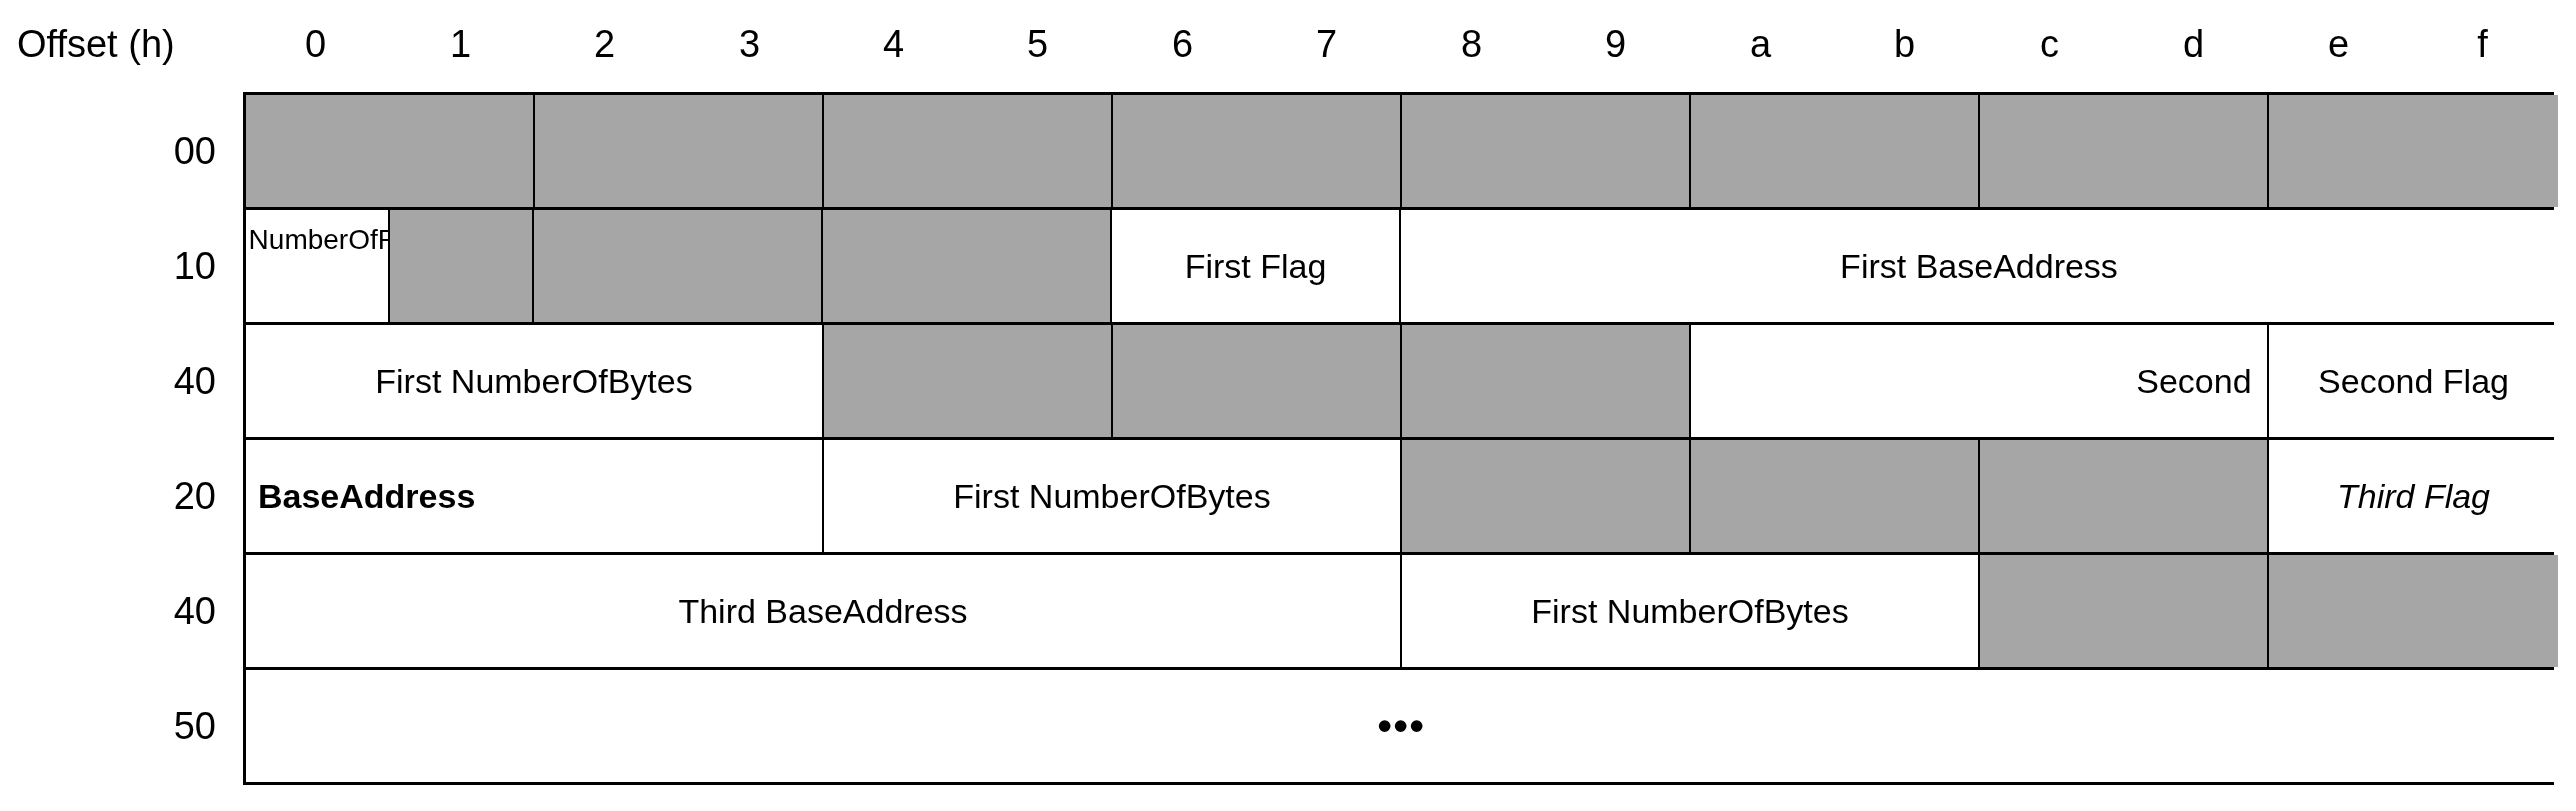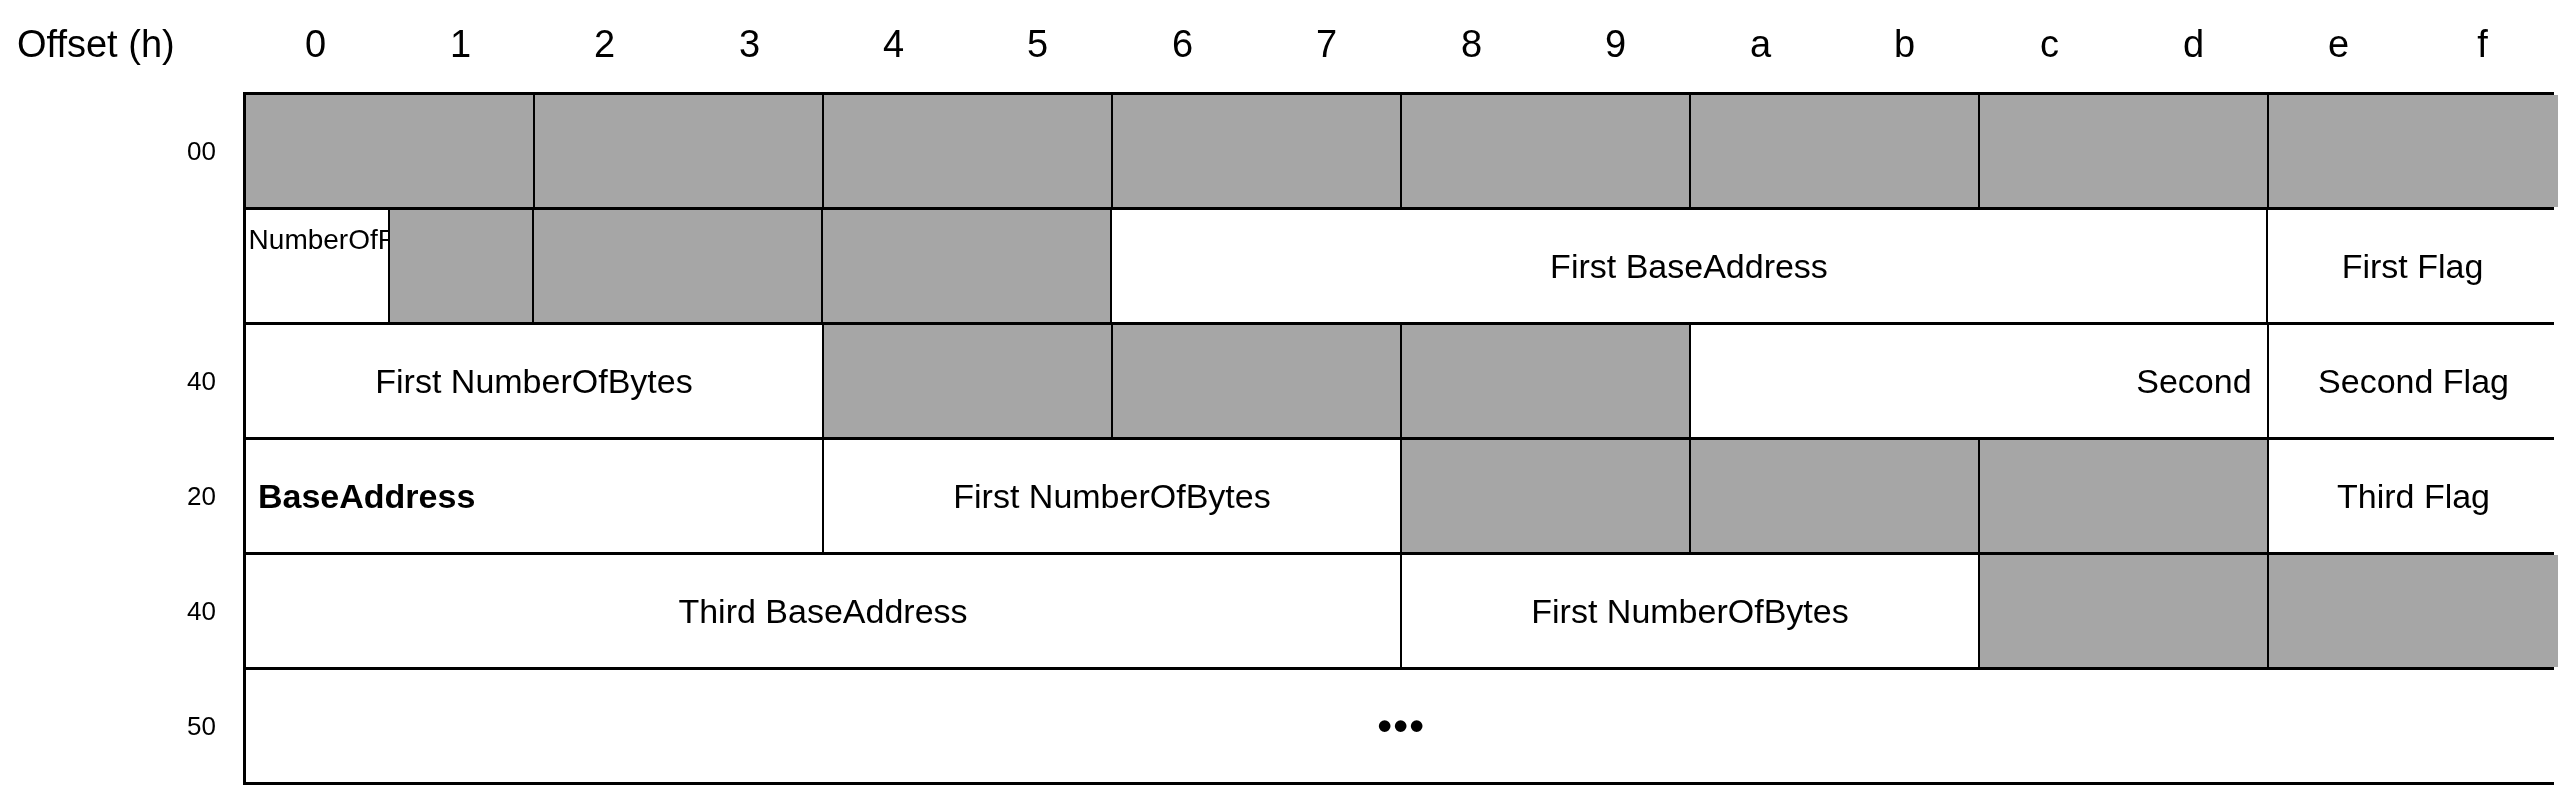--- a/index.html
+++ b/index.html
@@ -59,21 +59,21 @@
   .cell.c-right{justify-content:flex-end;text-align:right;padding-right:15.4px;}
   .cell.tight{font-size:28px;line-height:32px;padding-left:2.6px;padding-right:1.7px;
               display:block;align-items:initial;padding-top:13.7px;}
 
   .rowlabel{
     position:absolute;
     left:-205px;
     width:175px;
     height:112px;line-height:112px;
     text-align:right;
-    font-size:26px;
+    font-size:38px;
     top:0;
   }
   .dots{
     letter-spacing:1.7px;
     font-size:41px;
     font-weight:bold;
     line-height:17px;
   }
 </style>
 </head>
@@ -109,29 +109,30 @@
         <div class="cell gray c-center" style="width: 289px; flex: 0 0 289px;"></div>
         <div class="cell gray c-center" style="width: 289px; flex: 0 0 289px;"></div>
         <div class="cell gray c-center" style="width: 289px; flex: 0 0 289px;"></div>
         <div class="cell gray c-center" style="width: 289px; flex: 0 0 289px;"></div>
         <div class="cell gray c-center" style="width: 289px; flex: 0 0 289px;"></div>
         <div class="cell gray c-center" style="width: 289px; flex: 0 0 289px;"></div>
         <div class="cell gray c-center" style="width: 289px; flex: 0 0 289px;"></div>
         <div class="cell gray c-center" style="width: 289px; flex: 0 0 289px;"></div>
       </div>
       <div class="row">
+        <div class="rowlabel">10</div>
         <div class="cell tight" style="width: 144px; flex: 0 0 144px;"><span>NumberOfRuns</span></div>
         <div class="cell gray c-center" style="width: 144px; flex: 0 0 144px;"></div>
         <div class="cell gray c-center" style="width: 289px; flex: 0 0 289px;"></div>
         <div class="cell gray c-center" style="width: 289px; flex: 0 0 289px;"></div>
+        <div class="cell c-center" style="width: 289px; flex: 0 0 289px;">
+          <span>First Flag</span>
+        </div>
         <div class="cell c-center" style="width: 1156px; flex: 0 0 1156px;">
           <span>First BaseAddress</span>
-        </div>
-        <div class="cell c-center" style="width: 289px; flex: 0 0 289px;">
-          <span>First Flag</span>
         </div>
       </div>
       <div class="row">
         <div class="rowlabel">40</div>
         <div class="cell c-center" style="width: 578px; flex: 0 0 578px;">
           <span>First NumberOfBytes</span>
         </div>
         <div class="cell gray c-center" style="width: 289px; flex: 0 0 289px;"></div>
         <div class="cell gray c-center" style="width: 289px; flex: 0 0 289px;"></div>
         <div class="cell gray c-center" style="width: 289px; flex: 0 0 289px;"></div>
@@ -146,21 +147,21 @@
         <div class="rowlabel">20</div>
         <div class="cell c-left" style="width: 578px; flex: 0 0 578px;">
           <span>BaseAddress</span>
         </div>
         <div class="cell c-center" style="width: 578px; flex: 0 0 578px;">
           <span>First NumberOfBytes</span>
         </div>
         <div class="cell gray c-center" style="width: 289px; flex: 0 0 289px;"></div>
         <div class="cell gray c-center" style="width: 289px; flex: 0 0 289px;"></div>
         <div class="cell gray c-center" style="width: 289px; flex: 0 0 289px;"></div>
-        <div class="cell c-center" style="width: 289px; flex: 0 0 289px;">
+        <div class="cell c-center" style="width: 289px; flex: 0 0 289px; font-style: italic;">
           <span>Third Flag</span>
         </div>
       </div>
       <div class="row">
         <div class="rowlabel">40</div>
         <div class="cell c-center" style="width: 1156px; flex: 0 0 1156px;">
           <span>Third BaseAddress</span>
         </div>
         <div class="cell c-center" style="width: 578px; flex: 0 0 578px;">
           <span>First NumberOfBytes</span>

